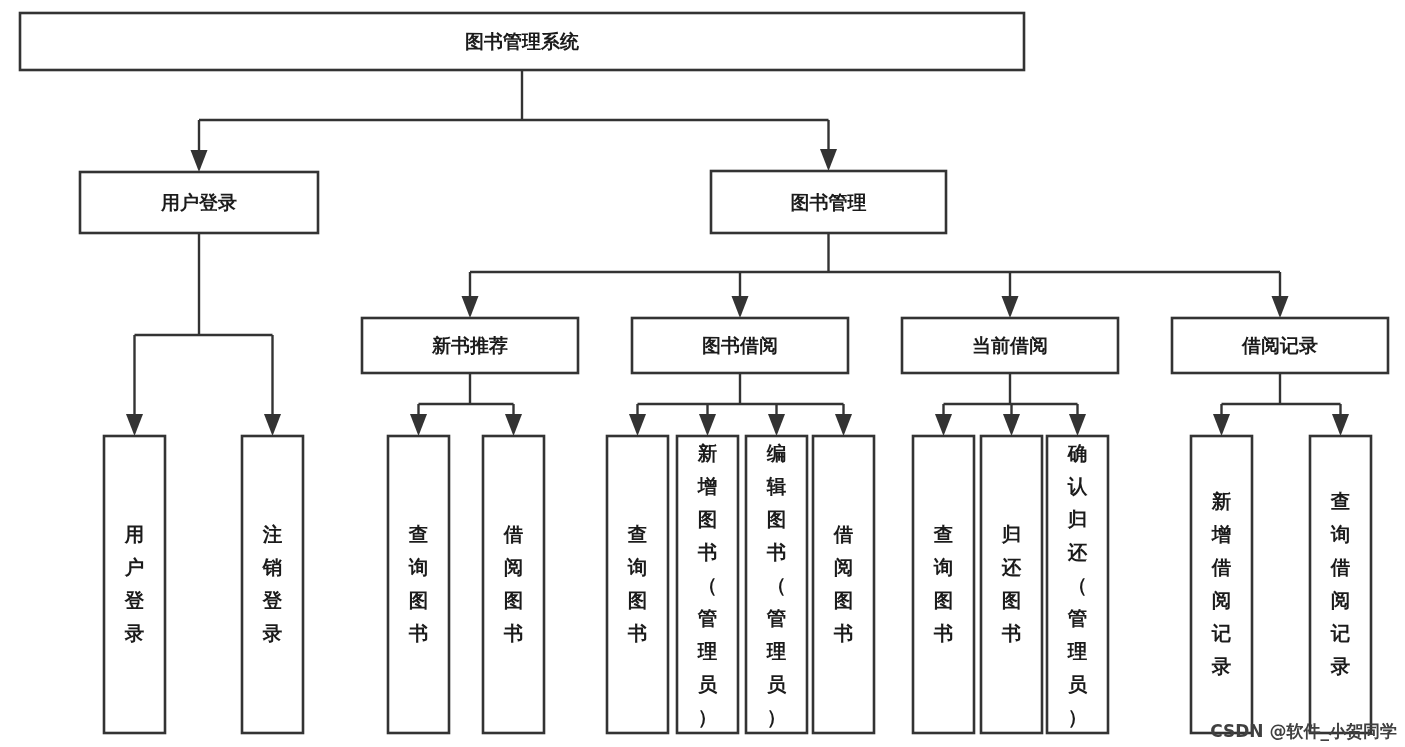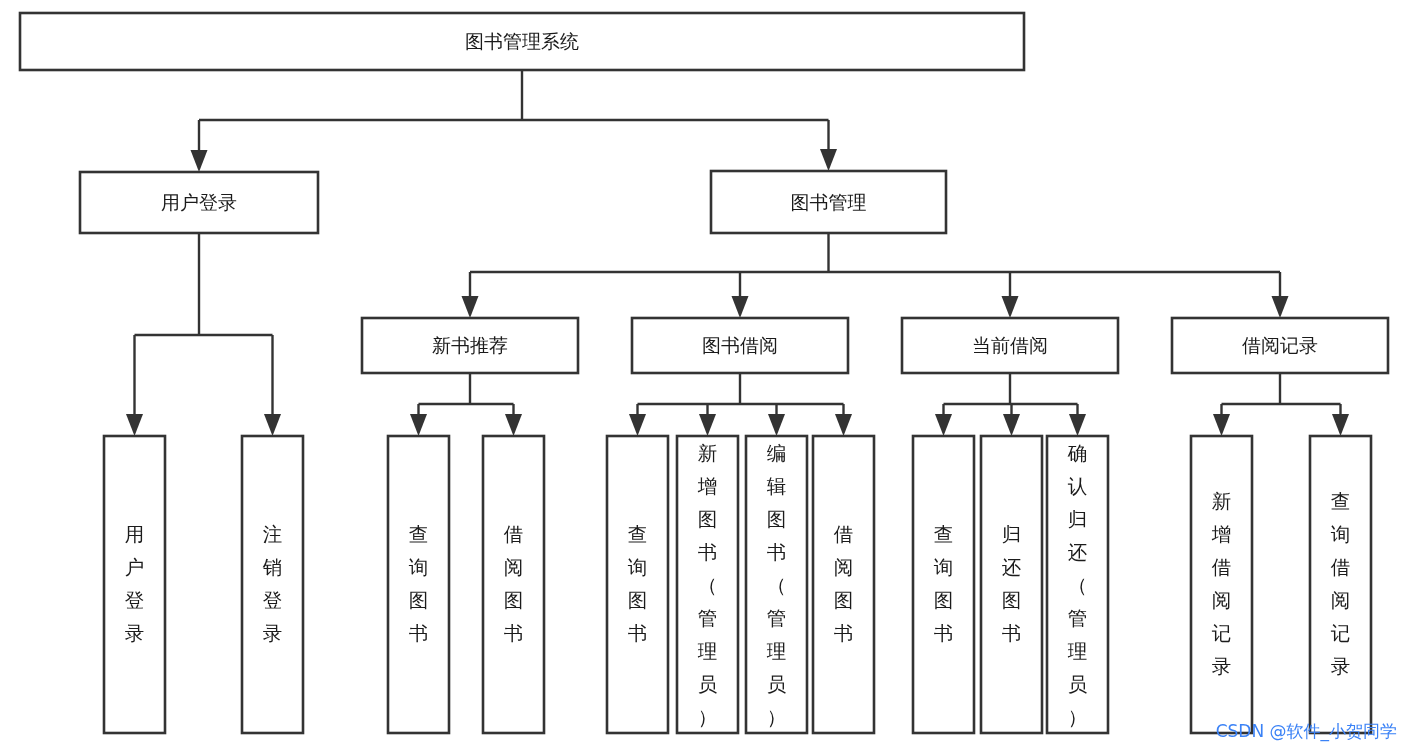--- a/index.html
+++ b/index.html
@@ -11,20 +11,21 @@
     width: 1405px;
     height: 747px;
     font-family: "DejaVu Sans", "Liberation Sans", sans-serif;
     overflow: hidden;
     position: relative;
   }
   #diagram-root {
     position: relative;
     width: 1405px;
     height: 747px;
+    font-weight: bold;
   }
   svg#flowchart {
     display: block;
     width: 1405px;
     height: 747px;
   }
   .node-box {
     fill: #ffffff;
     stroke: #333333;
     stroke-width: 2.6;
@@ -52,21 +53,21 @@
     font-size: 19.5px;
     text-anchor: middle;
     letter-spacing: 0px;
   }
   .watermark {
     position: absolute;
     right: 8px;
     bottom: 4px;
     font-family: "DejaVu Sans", "Liberation Sans", sans-serif;
     font-size: 17px;
-    color: #3b82f6;
+    color: #404040;
     white-space: nowrap;
     pointer-events: none;
     user-select: none;
   }
 </style>
 </head>
 <body>
 
 <div id="diagram-root">
   <svg id="flowchart" viewBox="0 0 1405 747">

